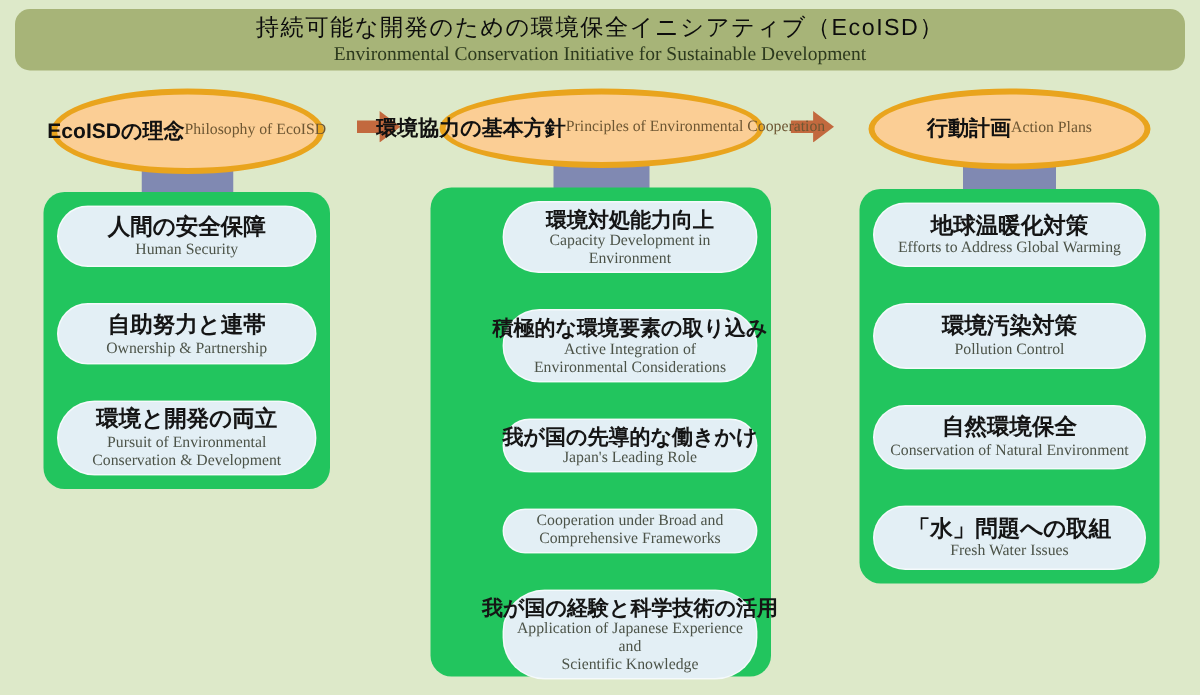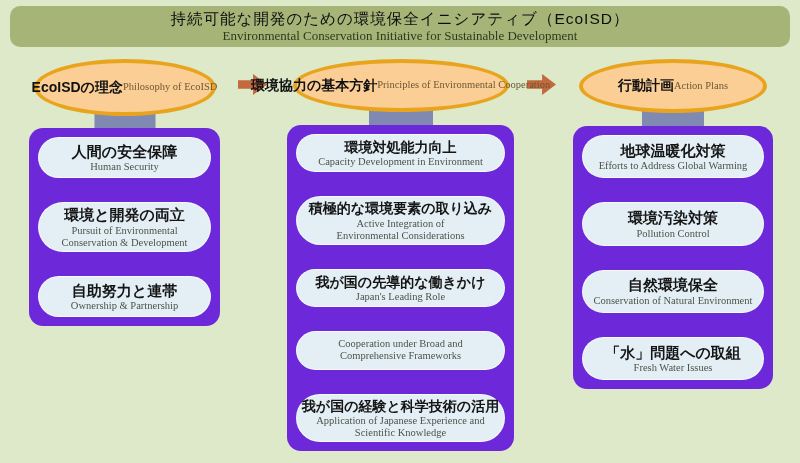--- a/index.html
+++ b/index.html
@@ -91,29 +91,29 @@
     font-family: "Liberation Serif", serif;
     font-size: 10.5px;
     color: #6e5733;
     white-space: nowrap;
     line-height: 1.2;
   }
 
   .panel {
     position: relative;
     z-index: 2;
-    background: #6d28d9;
+    background: #22c55e;
     border-radius: 14px;
     display: flex;
     flex-direction: column;
     gap: 24px;
     padding: 9px;
   }
   .col-1 .panel { margin-top: 12px; height: 198px; }
-  .col-2 .panel { margin-top: 13px; height: 326px; }
+  .col-2 .panel { margin-top: 13px; height: 326px; padding-left: 48px; }
   .col-3 .panel { margin-top: 13px; height: 263px; }
 
   .pill {
     flex: 1;
     background: #e3eff5;
     border: 1px solid rgba(255,255,255,0.65);
     border-radius: 28px;
     display: flex;
     flex-direction: column;
     align-items: center;
@@ -155,27 +155,27 @@
     <div class="oval">
       <div class="oval-jp">EcoISDの理念</div>
       <div class="oval-en">Philosophy of EcoISD</div>
     </div>
     <div class="panel">
       <div class="pill">
         <div class="pill-jp">人間の安全保障</div>
         <div class="pill-en">Human Security</div>
       </div>
       <div class="pill">
+        <div class="pill-jp">自助努力と連帯</div>
+        <div class="pill-en">Ownership &amp; Partnership</div>
+      </div>
+      <div class="pill">
         <div class="pill-jp">環境と開発の両立</div>
         <div class="pill-en">Pursuit of Environmental
 Conservation &amp; Development</div>
-      </div>
-      <div class="pill">
-        <div class="pill-jp">自助努力と連帯</div>
-        <div class="pill-en">Ownership &amp; Partnership</div>
       </div>
     </div>
   </section>
 
   <section class="column col-2">
     <div class="connector"></div>
     <div class="oval">
       <div class="oval-jp">環境協力の基本方針</div>
       <div class="oval-en">Principles of Environmental Cooperation</div>
     </div>

